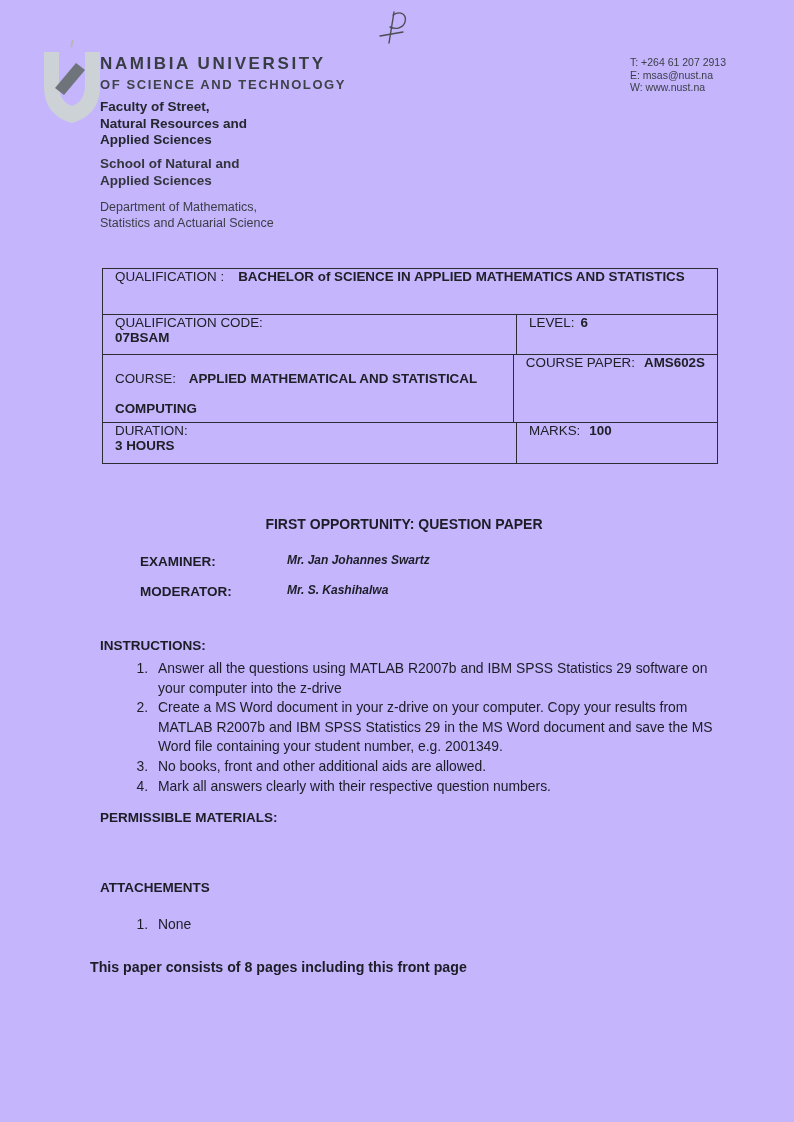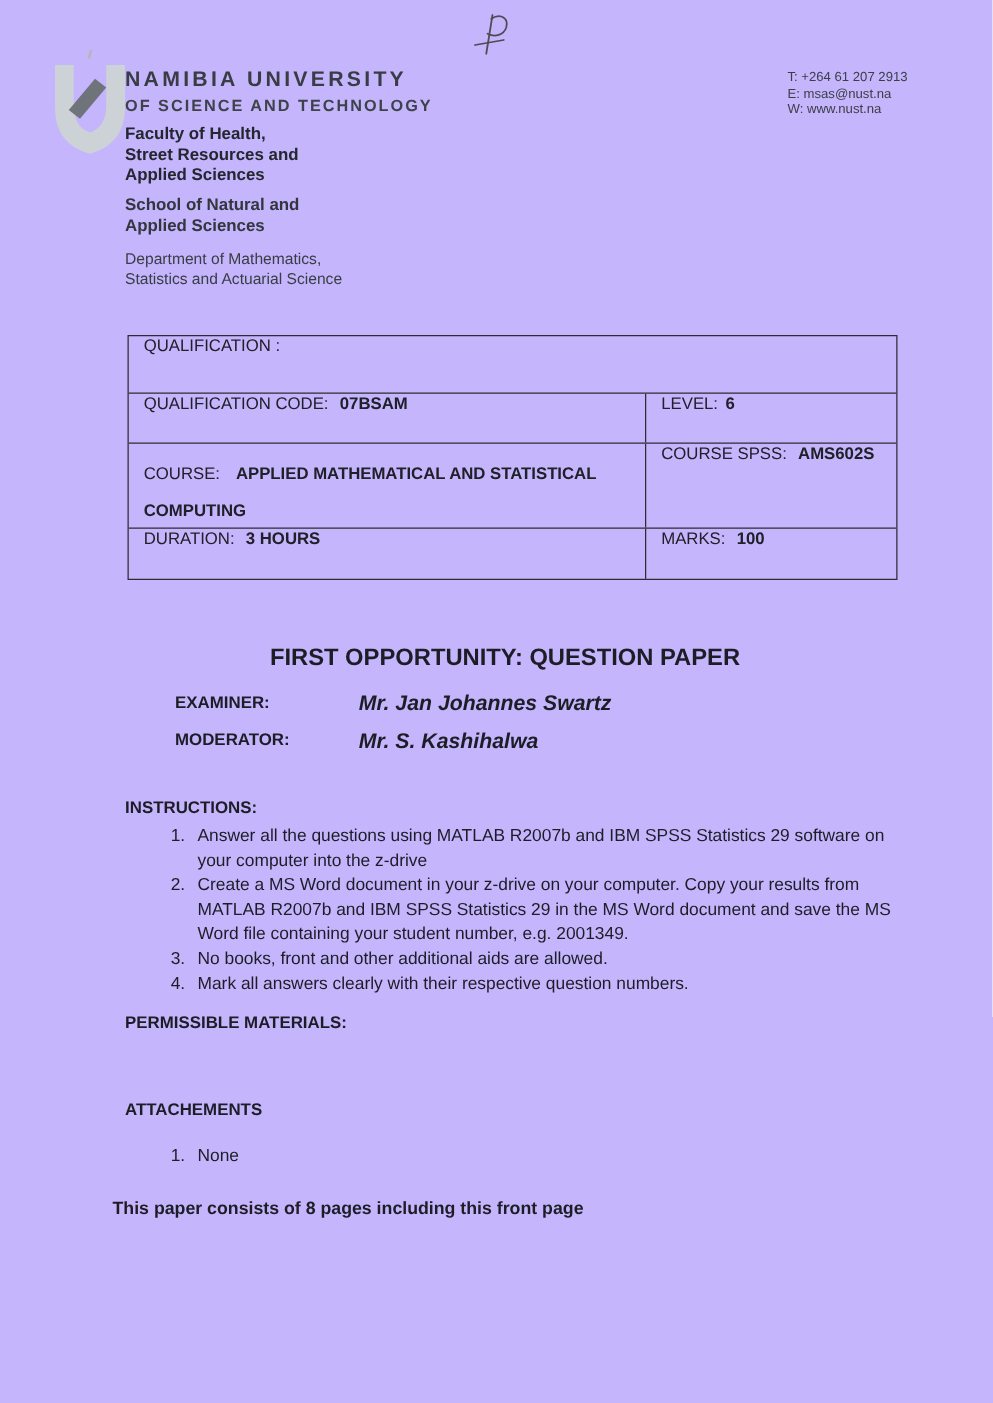--- a/index.html
+++ b/index.html
@@ -48,41 +48,41 @@
     border:1.7px solid #2c2c33;box-sizing:border-box;
     font-size:13.4px;color:#202028;
   }
   .trow{display:flex;box-sizing:border-box;}
   .trow + .trow{border-top:1.6px solid #2c2c33;}
   .cell{
     display:flex;align-items:flex-start;
     padding:0 12px;box-sizing:border-box;white-space:nowrap;
   }
   .cell.full{width:100%;}
-  .cell.left{width:413px;}
+  .cell.left{width:413px;flex-direction:column;}
   .cell.right{flex:1;border-left:1.6px solid #2c2c33;}
   .cell .lbl{margin-right:9px;}
   .cell .val{font-weight:bold;}
   .r1{height:45px;}
   .r2{height:40px;}
   .r3{height:68px;}
   .r4{height:42px;}
   .r5{height:41px;}
   .cell.wrap{
     white-space:normal;display:block;
     padding-top:9px;line-height:30px;
   }
 
   
   .paper-title{
     left:90px;top:516px;width:628px;text-align:center;
-    font-size:19px;font-weight:bold;color:#1d1d26;
+    font-size:14px;font-weight:bold;color:#1d1d26;
   }
   .role-label{font-size:13.5px;font-weight:bold;padding-left:40px;}
-  .role-name{font-size:17px;font-weight:bold;font-style:italic;}
+  .role-name{font-size:12px;font-weight:bold;font-style:italic;}
 
   
   .sec-head{font-size:13.5px;font-weight:bold;color:#1d1d26;}
   ol.numlist{
     margin:0;padding:0 0 0 24px;
     font-size:13.9px;line-height:19.6px;color:#1d1d26;
   }
   ol.numlist li{margin:0;padding-left:6px;}
   .footer-note{
     font-size:14.2px;font-weight:bold;color:#1d1d26;white-space:nowrap;
@@ -111,47 +111,48 @@
     <div class="uni-sub">OF SCIENCE AND TECHNOLOGY</div>
   </div>
 
 
   <div class="abs contact" style="left:630px;top:56px;">
     <div>T:  +264 61 207 2913</div>
     <div>E:  msas@nust.na</div>
     <div>W: www.nust.na</div>
   </div>
 
-  <div class="abs faculty" style="left:100px;top:99px;">Faculty of Health, Street Resources and Applied Sciences</div>
+  <div class="abs faculty" style="left:100px;top:99px;">Faculty of Street, Natural Resources and Applied Sciences</div>
   <div class="abs school" style="left:100px;top:156px;">School of Natural and Applied Sciences</div>
   <div class="abs dept" style="left:100px;top:200px;">Department of Mathematics, Statistics and Actuarial Science</div>
 
   <div class="itable">
     <div class="trow r1">
       <div class="cell full">
         <span class="lbl" style="margin-right:14px;">QUALIFICATION :</span>
+        <span class="val">BACHELOR of SCIENCE IN APPLIED MATHEMATICS AND STATISTICS</span>
       </div>
     </div>
     <div class="trow r2">
       <div class="cell left">
         <span class="lbl">QUALIFICATION CODE:</span>
         <span class="val">07BSAM</span>
       </div>
       <div class="cell right">
         <span class="lbl" style="margin-right:6px;">LEVEL:</span>
         <span class="val">6</span>
       </div>
     </div>
     <div class="trow r3">
       <div class="cell left wrap">
         <span class="lbl">COURSE:</span>
         <span class="val">APPLIED MATHEMATICAL AND STATISTICAL COMPUTING</span>
       </div>
       <div class="cell right">
-        <span class="lbl">COURSE SPSS:</span>
+        <span class="lbl">COURSE PAPER:</span>
         <span class="val">AMS602S</span>
       </div>
     </div>
     <div class="trow r5">
       <div class="cell left">
         <span class="lbl">DURATION:</span>
         <span class="val">3 HOURS</span>
       </div>
       <div class="cell right">
         <span class="lbl">MARKS:</span>

